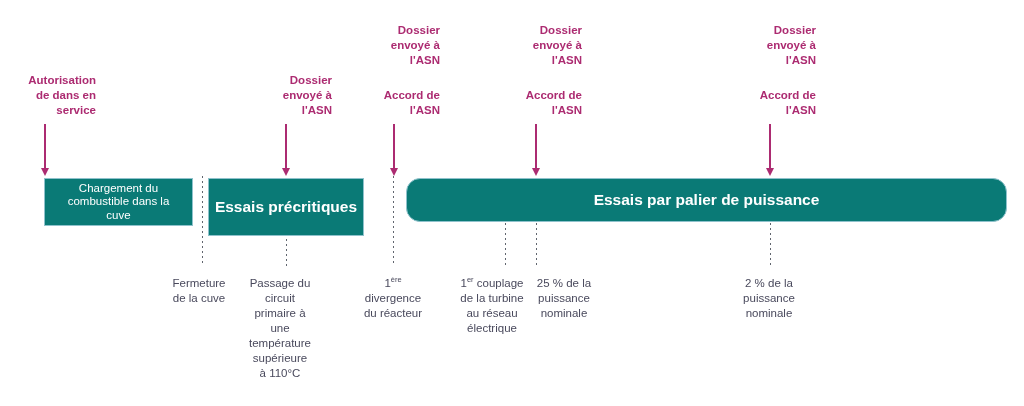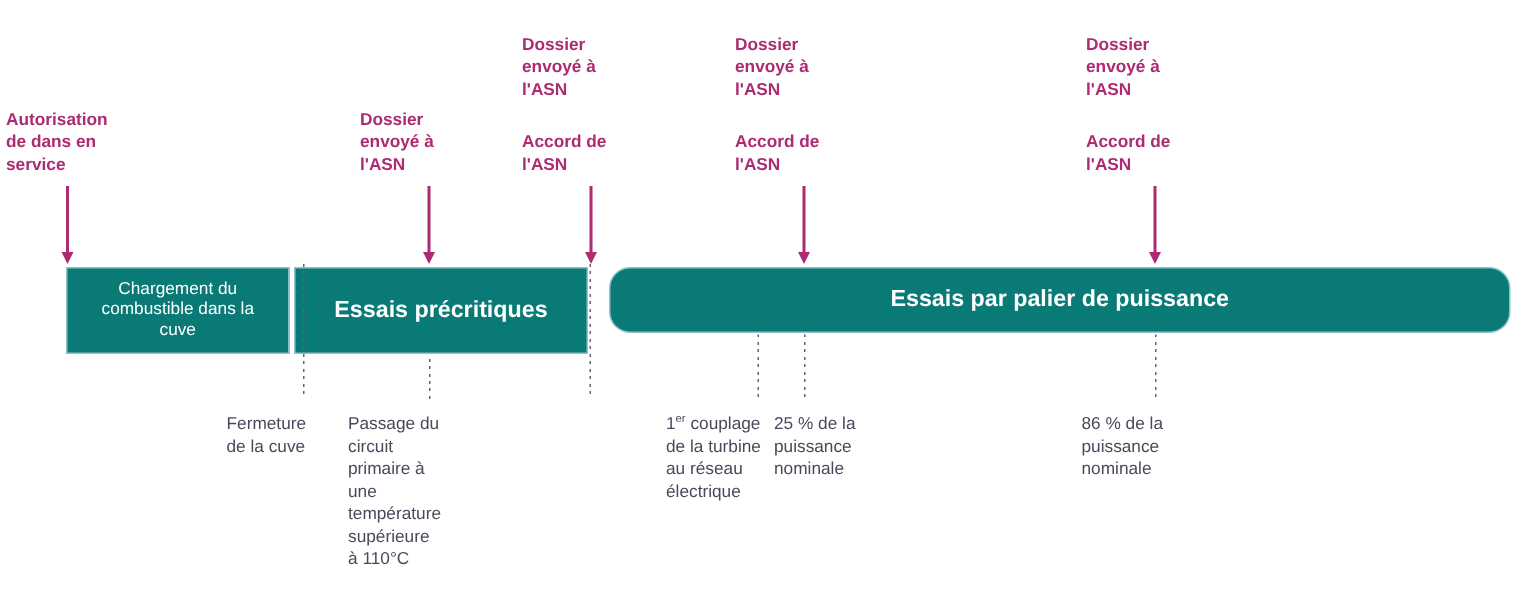--- a/index.html
+++ b/index.html
@@ -8,21 +8,21 @@
     width:1024px;height:406px;
     background:#ffffff;
     font-family:"Liberation Sans", sans-serif;
     overflow:hidden;
   }
   .pre{white-space:pre-line;}
   
   .asn-label{
     position:absolute;
     width:92px;
-    text-align:left;
+    text-align:right;
     color:#ac2b71;
     font-size:11.5px;
     font-weight:700;
     line-height:15px;
   }
   
   .arrow{position:absolute;width:8px;}
   .arrow .stem{
     position:absolute;left:3px;top:0;
     width:2px;height:44px;
@@ -51,20 +51,21 @@
   .dash{
     position:absolute;
     width:1px;
     background:repeating-linear-gradient(180deg,#60656e 0 2px,transparent 2px 5px);
   }
   
   .milestone{
     position:absolute;
     width:96px;
     top:276px;
+    text-align:center;
     color:#49495c;
     font-size:11.5px;
     font-weight:400;
     line-height:15px;
   }
   .milestone sup{
     font-size:7.5px;
     vertical-align:super;
     line-height:0;
   }
@@ -111,26 +112,26 @@
     </div>
   <div class="arrow" style="left:532px;top:124px;">
       <div class="stem"></div>
       <div class="head"></div>
     </div>
   <div class="arrow" style="left:766px;top:124px;">
       <div class="stem"></div>
       <div class="head"></div>
     </div>
 
-  <div class="phase phase-small-text" style="left:44px;top:178px;width:149px;height:58px;">
+  <div class="phase phase-small-text" style="left:44px;top:178px;width:149px;height:48px;">
     <span class="pre">Chargement du
 combustible dans la
 cuve</span>
   </div>
-  <div class="phase phase-big-text" style="left:196px;top:178px;width:196px;height:58px;">
+  <div class="phase phase-big-text" style="left:208px;top:178px;width:156px;height:58px;">
     <span>Essais précritiques</span>
   </div>
   <div class="phase phase-big-text" style="left:406px;top:178px;width:601px;height:44px;border-radius:14px;">
     <span>Essais par palier de puissance</span>
   </div>
 
   <div class="dash" style="left:202px;top:176px;height:90px;"></div>
   <div class="dash" style="left:286px;top:239px;height:28px;"></div>
   <div class="dash" style="left:393px;top:176px;height:90px;"></div>
   <div class="dash" style="left:505px;top:223px;height:44px;"></div>
@@ -139,24 +140,27 @@
 
   <div class="milestone pre" style="left:151px;">Fermeture
 de la cuve</div>
   <div class="milestone pre" style="left:232px;">Passage du
 circuit
 primaire à
 une
 température
 supérieure
 à 110°C</div>
+  <div class="milestone pre" style="left:345px;"><span>1</span><sup>ère</sup><span class="pre">
+divergence
+du réacteur</span></div>
   <div class="milestone pre" style="left:444px;"><span>1</span><sup>er</sup><span class="pre"> couplage
 de la turbine
 au réseau
 électrique</span></div>
   <div class="milestone pre" style="left:516px;">25 % de la
 puissance
 nominale</div>
-  <div class="milestone pre" style="left:721px;">86 % de la
+  <div class="milestone pre" style="left:721px;">2 % de la
 puissance
 nominale</div>
 
 </div>
 
 </body></html>

